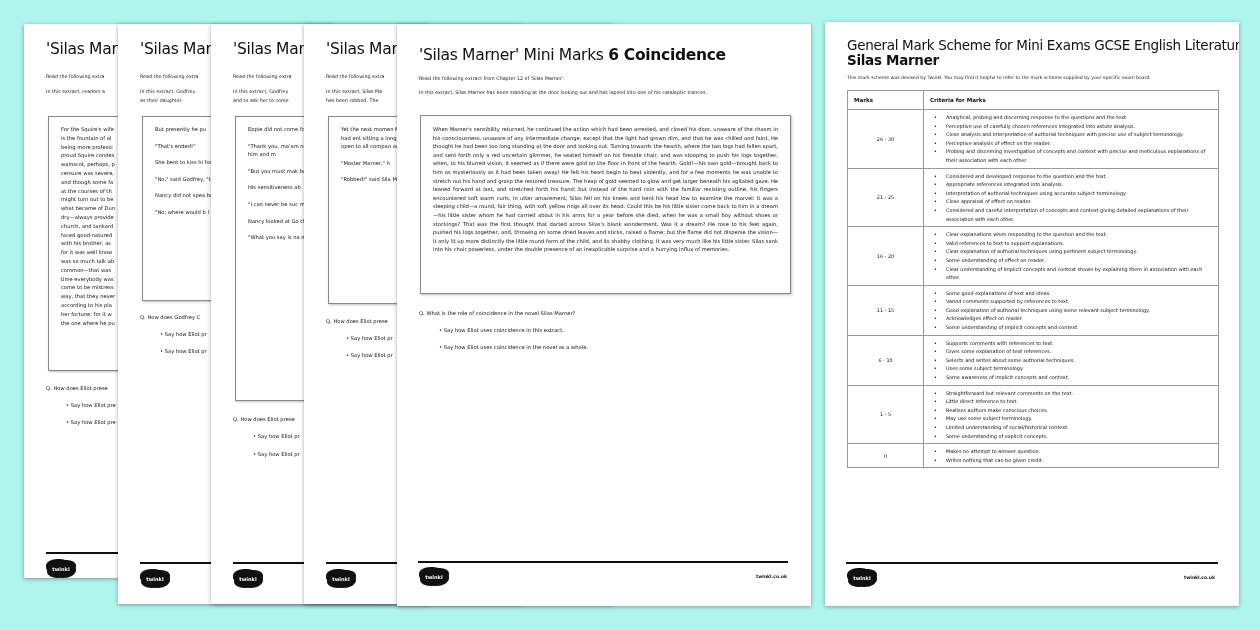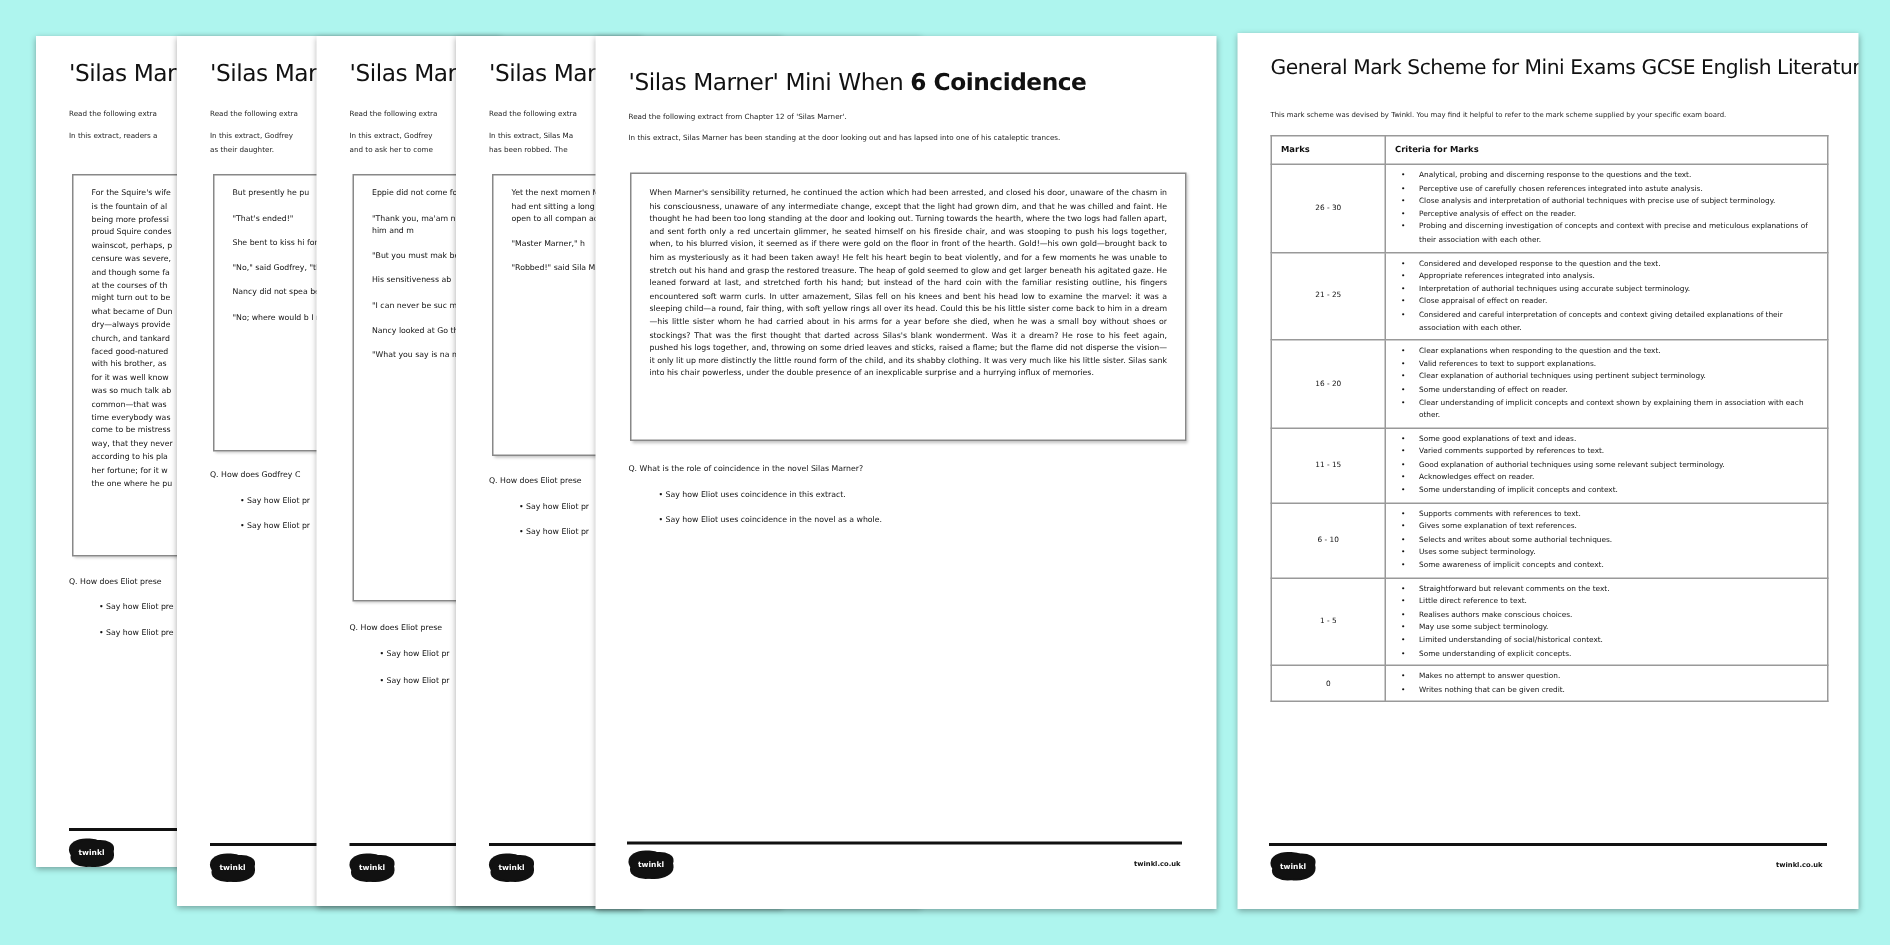--- a/index.html
+++ b/index.html
@@ -249,40 +249,41 @@
   <div class="bullet" style="left:42px; top:311px;">• Say how Eliot pr</div>
   <div class="bullet" style="left:42px; top:328px;">• Say how Eliot pr</div>
   <div class="footer-line" style="left:22px; top:538px; width:280px;"></div>
   <div class="logo" style="left:24px; top:546px;">
       <span>twinkl</span>
     </div>
 </div>
 
 <div class="page" style="left:397px; top:24px; width:414px; height:582px; z-index:5;">
   <div class="title" style="top:22px;">
-    <span>'Silas Marner' Mini When </span><b>6 Coincidence</b>
+    <span>'Silas Marner' Mini Marks </span><b>6 Coincidence</b>
   </div>
   <div class="intro" style="top:52px;">Read the following extract from Chapter 12 of 'Silas Marner'.</div>
   <div class="intro" style="top:66px;">In this extract, Silas Marner has been standing at the door looking out and has lapsed into one of his cataleptic trances.</div>
   <div class="extract-box" style="left:23px; top:91px; width:371px; height:179px; padding:9px 12px;">
     <div>When Marner's sensibility returned, he continued the action which had been arrested, and closed his door, unaware of the chasm in his consciousness, unaware of any intermediate change, except that the light had grown dim, and that he was chilled and faint. He thought he had been too long standing at the door and looking out. Turning towards the hearth, where the two logs had fallen apart, and sent forth only a red uncertain glimmer, he seated himself on his fireside chair, and was stooping to push his logs together, when, to his blurred vision, it seemed as if there were gold on the floor in front of the hearth. Gold!—his own gold—brought back to him as mysteriously as it had been taken away! He felt his heart begin to beat violently, and for a few moments he was unable to stretch out his hand and grasp the restored treasure. The heap of gold seemed to glow and get larger beneath his agitated gaze. He leaned forward at last, and stretched forth his hand; but instead of the hard coin with the familiar resisting outline, his fingers encountered soft warm curls. In utter amazement, Silas fell on his knees and bent his head low to examine the marvel: it was a sleeping child—a round, fair thing, with soft yellow rings all over its head. Could this be his little sister come back to him in a dream—his little sister whom he had carried about in his arms for a year before she died, when he was a small boy without shoes or stockings? That was the first thought that darted across Silas's blank wonderment. Was it a dream? He rose to his feet again, pushed his logs together, and, throwing on some dried leaves and sticks, raised a flame; but the flame did not disperse the vision—it only lit up more distinctly the little round form of the child, and its shabby clothing. It was very much like his little sister. Silas sank into his chair powerless, under the double presence of an inexplicable surprise and a hurrying influx of memories.</div>
   </div>
   <div class="question" style="top:286px;">Q. What is the role of coincidence in the novel Silas Marner?</div>
   <div class="bullet" style="left:42px; top:303px;">• <span>Say how Eliot uses coincidence in this extract.</span></div>
   <div class="bullet" style="left:42px; top:320px;">• <span>Say how Eliot uses coincidence in the novel as a whole.</span></div>
   <div class="footer-line" style="left:21px; top:537px; width:370px;"></div>
   <div class="logo" style="left:24px; top:544px;">
       <span>twinkl</span>
     </div>
   <div class="site-url" style="right:24px; top:550px;">twinkl.co.uk</div>
 </div>
 
 <div class="page" style="left:825px; top:22px; width:414px; height:584px; z-index:6;">
   <div class="ms-title">
     <div>General Mark Scheme for Mini Exams GCSE English Literature</div>
+    <div style="font-weight:bold;">Silas Marner</div>
   </div>
   <div class="ms-sub">This mark scheme was devised by Twinkl. You may find it helpful to refer to the mark scheme supplied by your specific exam board.</div>
   <table class="ms">
     <thead>
       <tr>
         <th style="width:76px;">Marks</th>
         <th>Criteria for Marks</th>
       </tr>
     </thead>
     <tbody id="ms-body">

